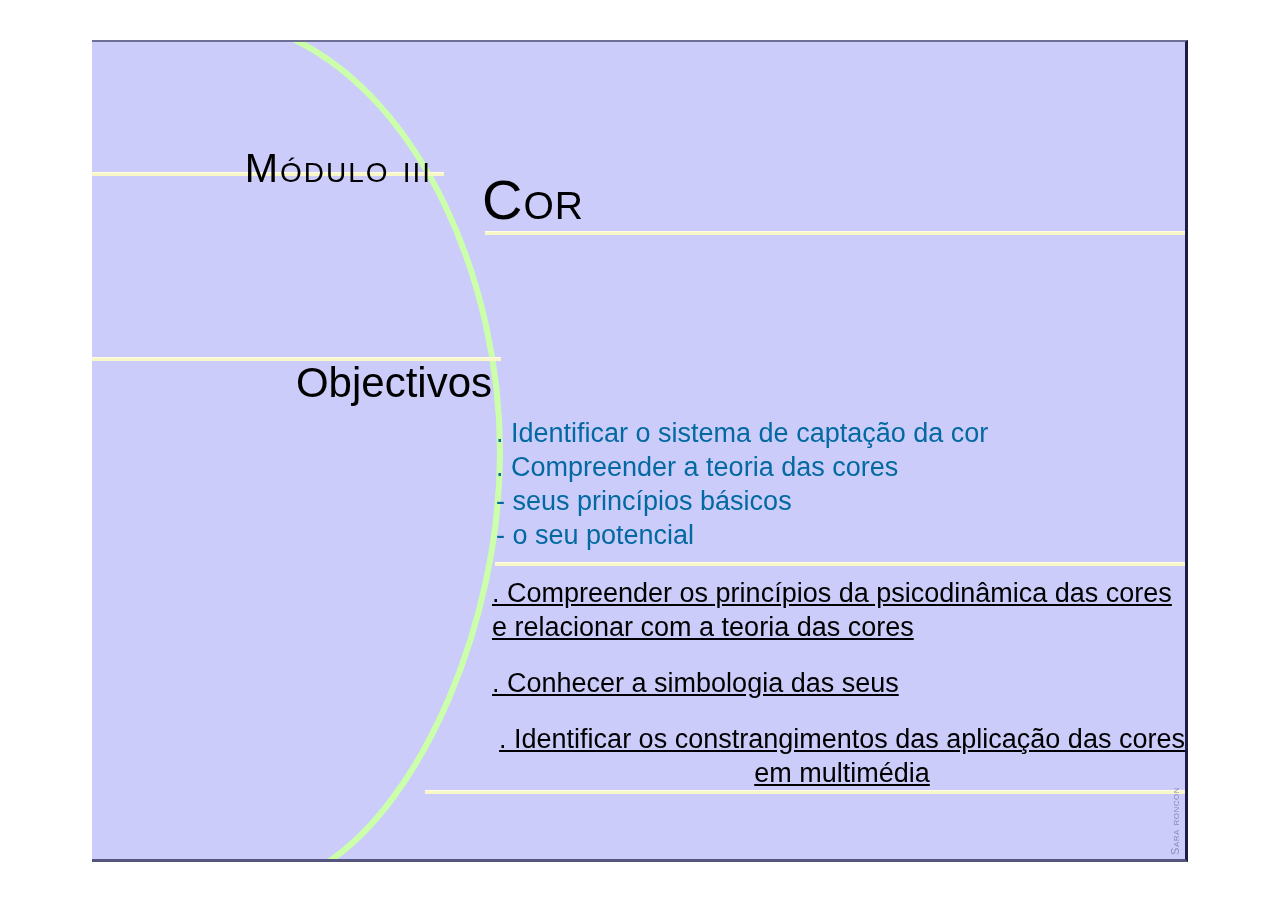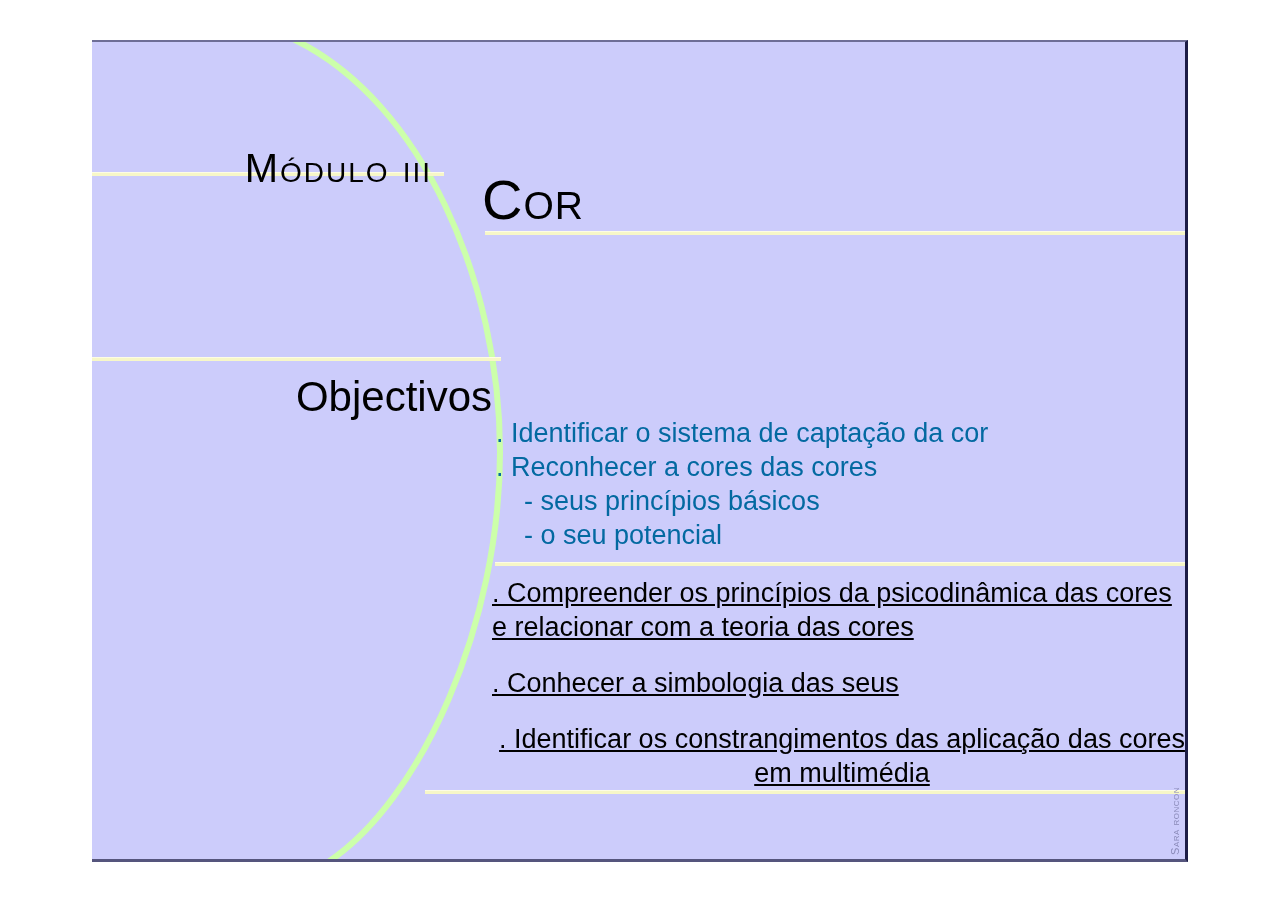--- a/index.html
+++ b/index.html
@@ -81,21 +81,21 @@
     top: 130px;
     font-size: 56px;
     letter-spacing: 1px;
     font-weight: 400;
     line-height: 1;
   }
 
   #objectivos-heading {
     position: absolute;
     left: 0px;
-    top: 334px;
+    top: 320px;
     width: 400px;
     text-align: right;
     font-size: 42px;
     color: #000000;
     line-height: 1;
     white-space: nowrap;
   }
 
   
   #bullets-upper {
@@ -110,21 +110,21 @@
     top: 534px;
     width: 700px;
   }
 
   .bullet-line {
     font-size: 27px;
     color: #0369a1;
     line-height: 1.26;
     white-space: nowrap;
   }
-  .bullet-line.sub { padding-left: 28px; }
+  .bullet-line.sub { }
 
   .para {
     font-size: 27px;
     color: #000000;
     line-height: 1.26;
     margin-bottom: 22px;
     text-decoration: underline;
   }
   .para:last-child { margin-bottom: 0; text-align: center; }
 
@@ -161,21 +161,21 @@
   <div class="rule" id="rule-footer"></div>
 
   <div id="module-label" class="smallcaps">MÓDULO III</div>
 
   <div id="slide-title" class="smallcaps">COR</div>
 
   <div id="objectivos-heading">Objectivos</div>
 
   <div id="bullets-upper">
     <div class="bullet-line">. Identificar o sistema de captação da cor</div>
-    <div class="bullet-line">. Reconhecer a cores das cores</div>
+    <div class="bullet-line">. Compreender a teoria das cores</div>
     <div class="bullet-line sub">- seus princípios básicos</div>
     <div class="bullet-line sub">- o seu potencial</div>
   </div>
 
   <div id="bullets-lower">
     <div class="para">. Compreender os princípios da psicodinâmica das cores e relacionar com a teoria das cores</div>
     <div class="para">. Conhecer a simbologia das seus</div>
     <div class="para">. Identificar os constrangimentos das aplicação das cores em multimédia</div>
   </div>
 

